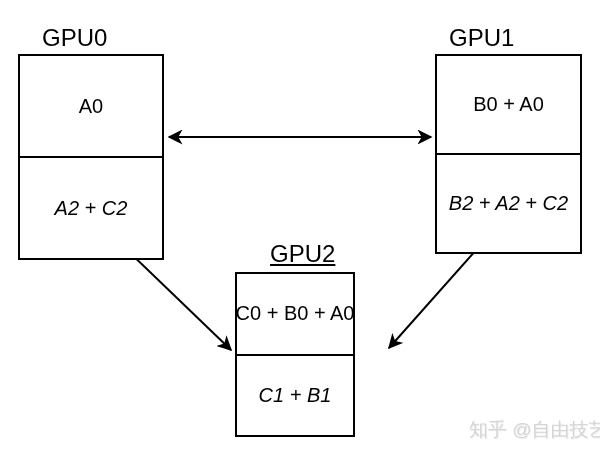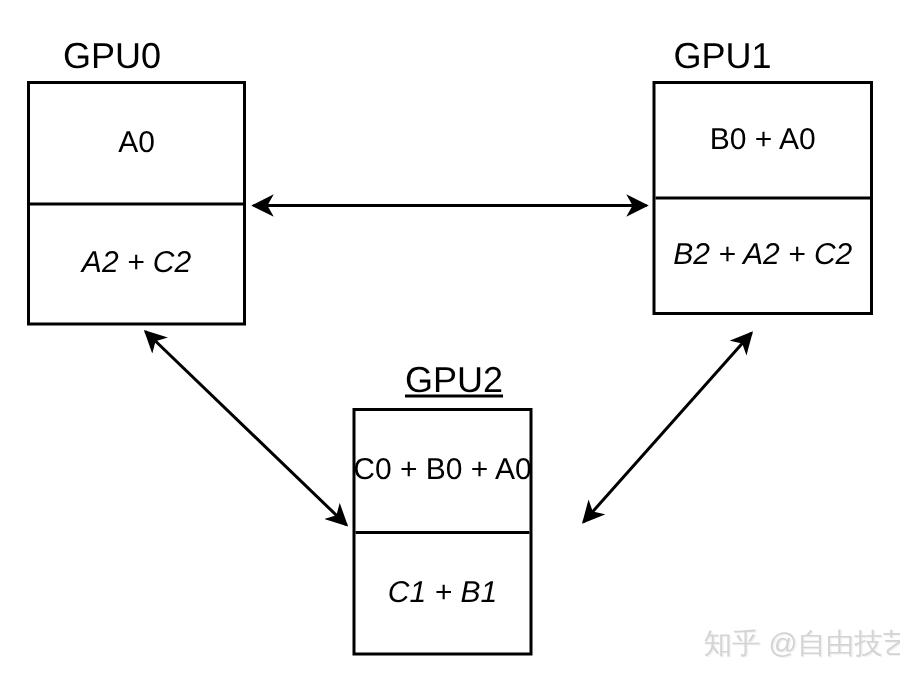--- a/index.html
+++ b/index.html
@@ -78,29 +78,29 @@
         <path d="M0,0 L10,5 L0,10 L2.8,5 Z" fill="#000000"></path>
       </marker>
     </defs>
     <line x1="169" y1="137" x2="431" y2="137" stroke="#000000" stroke-width="2" marker-start="url(#arrow)" marker-end="url(#arrow)"></line>
     <line x1="97" y1="221" x2="231" y2="350" stroke="#000000" stroke-width="2" marker-start="url(#arrow)" marker-end="url(#arrow)"></line>
     <line x1="501" y1="222" x2="389" y2="348" stroke="#000000" stroke-width="2" marker-start="url(#arrow)" marker-end="url(#arrow)"></line>
   </svg>
 
   <div class="node" style="left:18px; top:54px;">
     <div class="node-title" style="left:24px; top:-26px;">GPU0</div>
-    <div class="box" style="width:146px; height:163px;">
+    <div class="box" style="width:146px; height:206px;">
       <div class="row">A0</div>
       <div class="row">A2 + C2</div>
     </div>
   </div>
 
   <div class="node" style="left:435px; top:54px;">
     <div class="node-title" style="left:14px; top:-26px;">GPU1</div>
-    <div class="box" style="width:147px; height:156px;">
+    <div class="box" style="width:147px; height:200px;">
       <div class="row">B0 + A0</div>
       <div class="row">B2 + A2 + C2</div>
     </div>
   </div>
 
   <div class="node" style="left:235px; top:272px;">
     <div class="node-title" style="left:35px; top:-28px;text-decoration:underline;">GPU2</div>
     <div class="box" style="width:120px; height:165px;">
       <div class="row">C0 + B0 + A0</div>
       <div class="row">C1 + B1</div>

